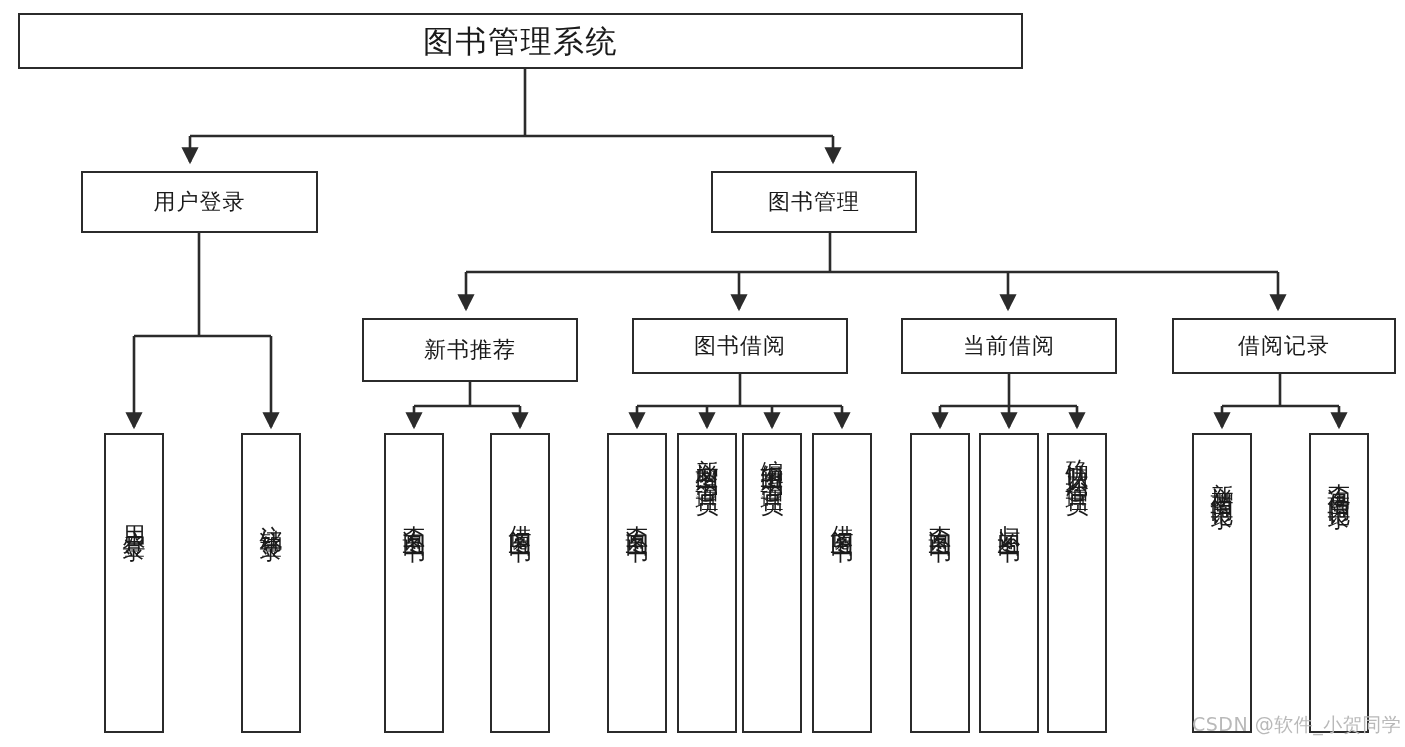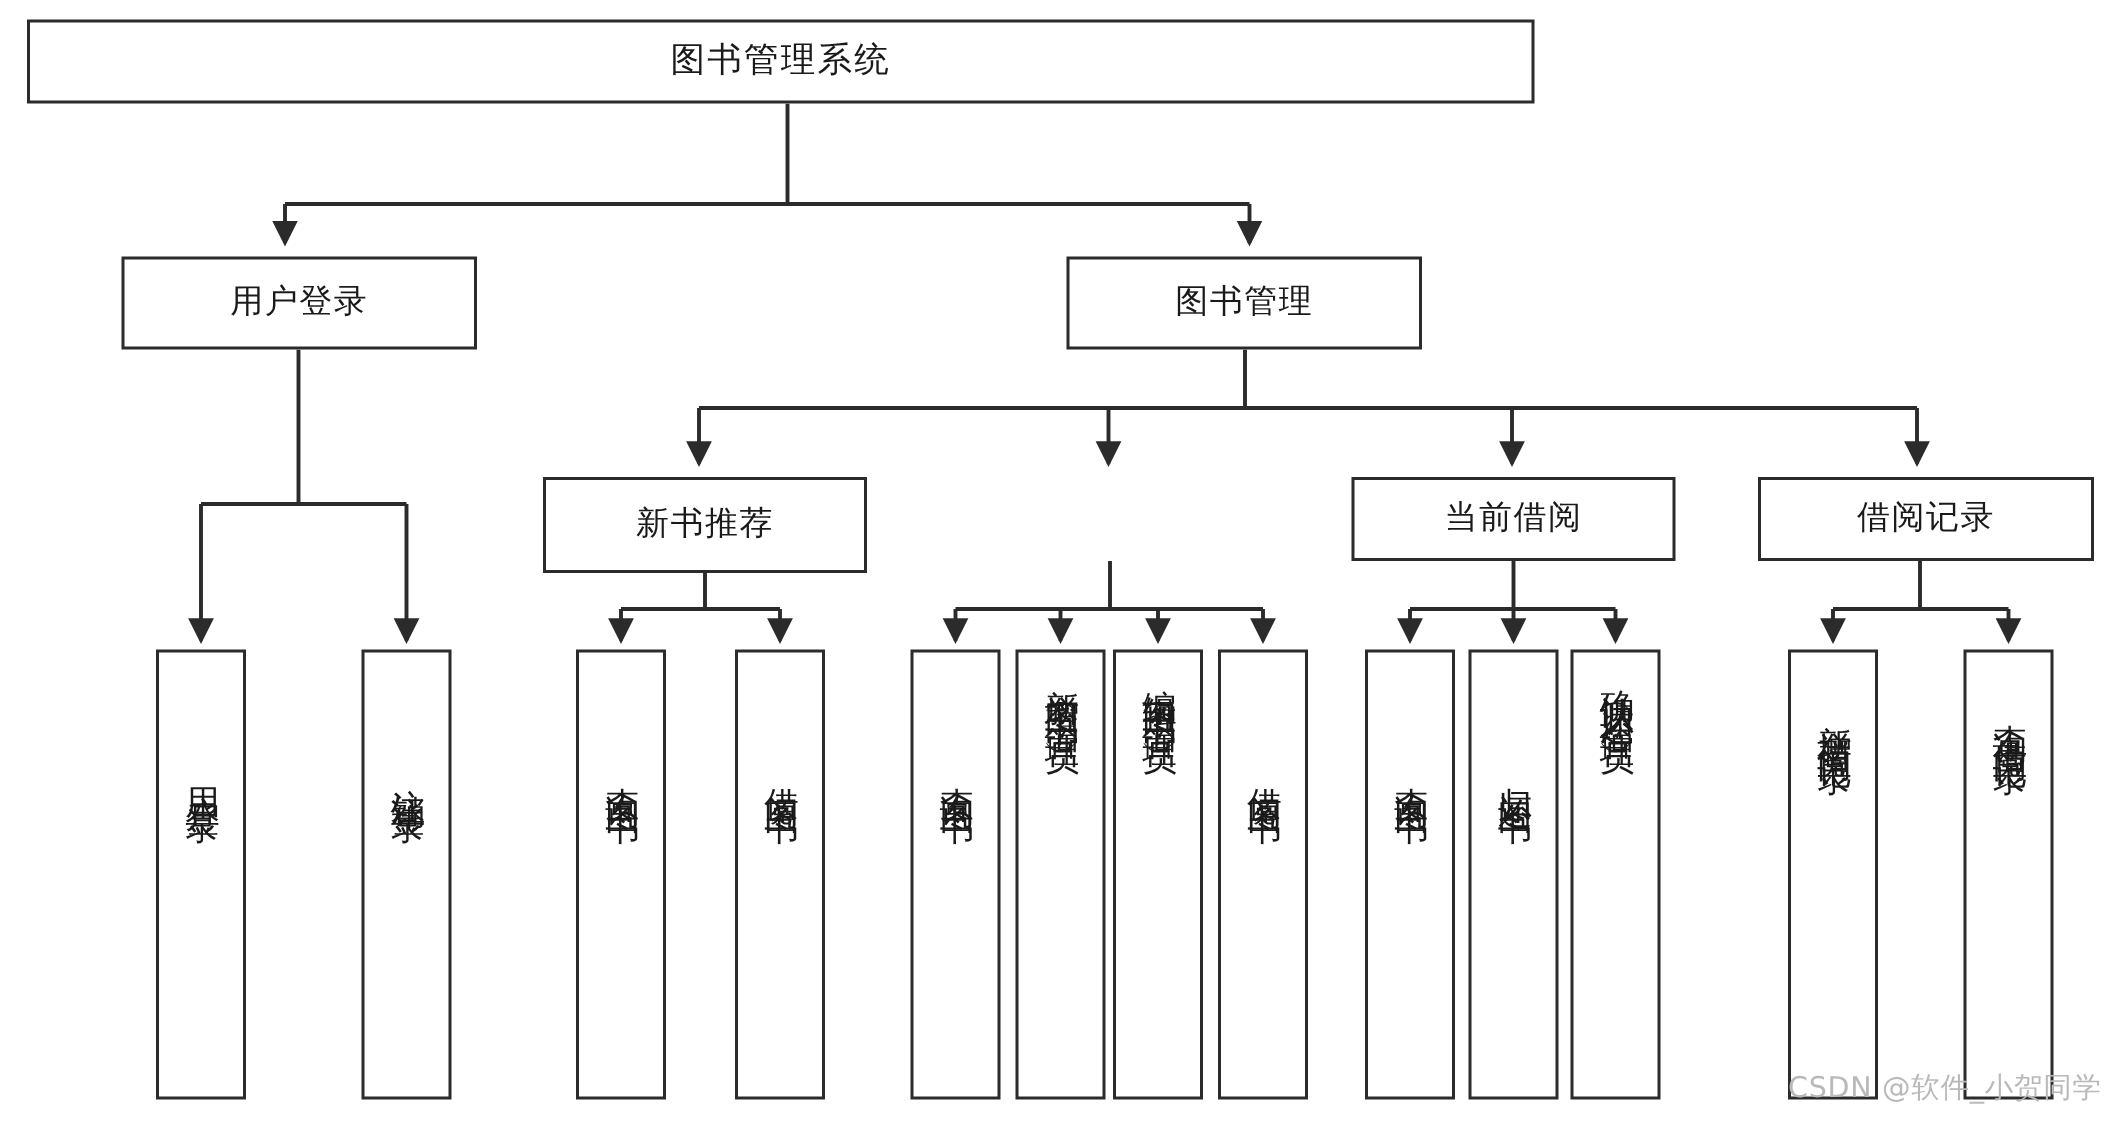--- a/index.html
+++ b/index.html
@@ -42,21 +42,21 @@
     text-align: center;
     line-height: 1.18;
     white-space: pre;
   }
   
   .node.horiz .node-label {
     font-size: 22px;
     letter-spacing: 1px;
   }
   .node.root .node-label {
-    font-size: 23px;
+    font-size: 31px;
     letter-spacing: 1.5px;
     text-align: right;
   }
   
   .node.vert {
     align-items: flex-start;
     justify-content: center;
     padding-top: 0;
   }
   .node.vert .node-label {
@@ -132,27 +132,30 @@
     </g>
   </svg>
 
   <div class="node horiz root" style="left:18px; top:13px; width:1005px; height:56px;">
     <span class="node-label">图书管理系统</span>
   </div>
 
   <div class="node horiz" style="left:81px; top:171px; width:237px; height:62px;">
     <span class="node-label">用户登录</span>
   </div>
-  <div class="node horiz" style="left:711px; top:171px; width:237px; height:62px;">
+  <div class="node horiz" style="left:711px; top:171px; width:206px; height:62px;">
     <span class="node-label">图书管理</span>
   </div>
 
   <div class="node horiz" style="left:362px; top:318px; width:216px; height:64px;">
     <span class="node-label">新书推荐</span>
   </div>
+  <div class="node horiz" style="left:632px; top:318px; width:216px; height:56px;">
+    <span class="node-label">图书借阅</span>
+  </div>
   <div class="node horiz" style="left:901px; top:318px; width:216px; height:56px;">
     <span class="node-label">当前借阅</span>
   </div>
   <div class="node horiz" style="left:1172px; top:318px; width:224px; height:56px;">
     <span class="node-label">借阅记录</span>
   </div>
 
   <div class="node vert" style="left:104px; top:433px; width:60px; height:300px; padding-top:72px;">
     <span class="node-label">用户登录</span>
   </div>

